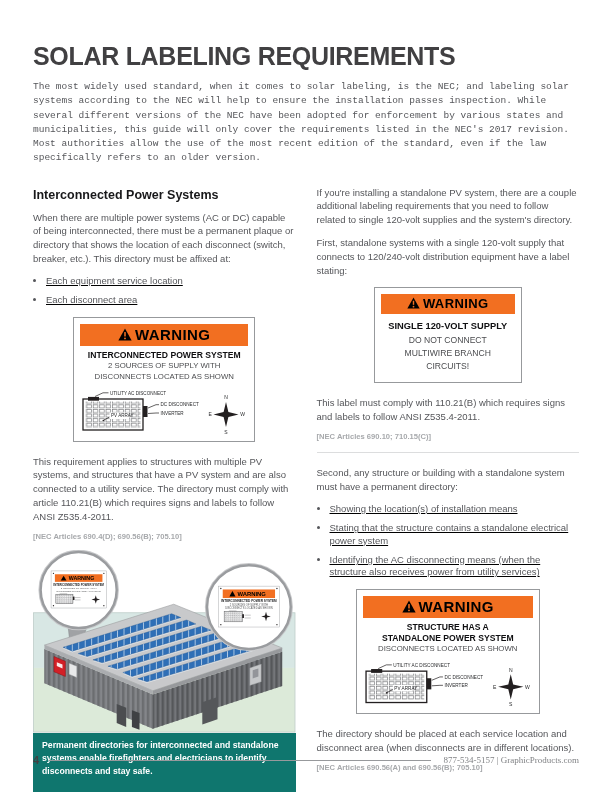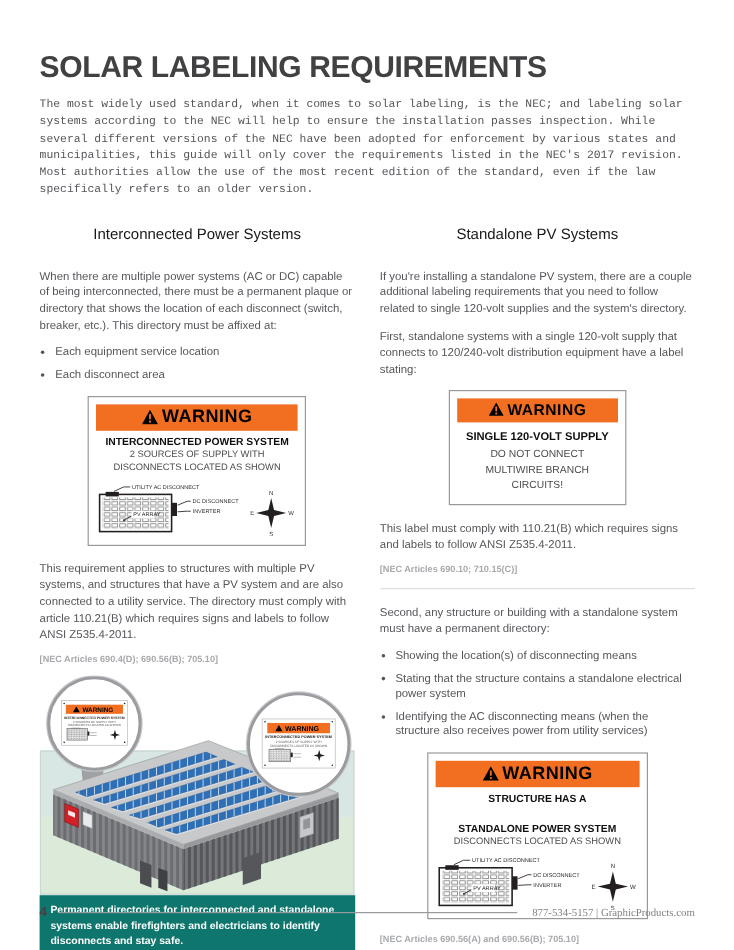--- a/index.html
+++ b/index.html
@@ -3,23 +3,23 @@
 <meta charset="utf-8">
 <style>
   html,body{margin:0;padding:0;background:#e8e8e8;}
   .page{position:relative;width:612px;height:792px;margin:0 auto;background:#ffffff;
         font-family:"Liberation Sans",sans-serif;overflow:hidden;}
   .content{padding:34px 33px 0 33px;}
   h1{font-size:25px;letter-spacing:-0.3px;color:#414042;margin:8px 0 9px;font-weight:bold;}
   .intro{font-size:9.5px;line-height:1.5;color:#55565a;margin:0 0 20px;font-family:Liberation Mono, monospace;}
   .columns{display:flex;gap:21px;}
   .col{flex:1;min-width:0;}
-  h2{font-size:12.5px;color:#18181a;margin:2px 0 22px;font-weight:normal;text-align:center;}
+  h2{font-size:12.5px;color:#18181a;margin:2px 0 9px;font-weight:bold;}
   .col p{font-size:9.5px;line-height:1.46;color:#55565a;margin:0 0 9px;}
-  ul{margin:3px 0 10px;padding-left:13px;list-style:disc;}
+  ul{margin:3px 0 10px;padding-left:13px;list-style:disc;text-decoration:underline;}
   li{font-size:9.5px;line-height:1.3;color:#55565a;margin-bottom:7px;}
   p.cite{font-size:7.6px;color:#a7a9ac;margin:-2px 0 8px;font-weight:bold;}
   .divider{border:none;border-top:1px solid #dcddde;margin:10px 0 13px;}
   .wlabel{background:#fff;border:1px solid #97999c;margin:3px auto 13px;
           padding:6px 6px 5px;box-sizing:border-box;}
   .w1{width:182px;}
   .w2{width:148px;margin-top:7px;}
   .w3{width:184px;margin-top:6px;}
   .whead{display:flex;align-items:center;justify-content:center;gap:3px;
          background:#f26f21;color:#000;font-weight:bold;padding:2px 0 3px;}
@@ -204,21 +204,20 @@
               <rect x="220" y="67.5" width="1.8" height="4" fill="#231f20"></rect>
               <path d="M222.5 68.5 h6.5 M222.5 71.5 h6.5 M206 64 h8" stroke="#58595b" stroke-width="0.35" fill="none"></path>
               <polygon points="245,65 246.1,68.9 250,70 246.1,71.1 245,75 243.9,71.1 240,70 243.9,68.9" fill="#231f20"></polygon>
             </g>
           </svg>
           <figcaption class="illo-cap">Permanent directories for interconnected and standalone systems enable firefighters and electricians to identify disconnects and stay safe.</figcaption>
         </figure>
       </div>
 
       <div class="col">
-        <h2>Standalone PV Systems</h2>
         <p>If you're installing a standalone PV system, there are a couple additional labeling requirements that you need to follow related to single 120-volt supplies and the system's directory.</p>
         <p>First, standalone systems with a single 120-volt supply that connects to 120/240-volt distribution equipment have a label stating:</p>
 
         <div class="wlabel w2">
           <div class="whead">
             <svg width="13" height="12" viewBox="0 0 20 18">
               <path d="M10 0.5 L19.5 17.5 H0.5 Z" fill="#000"></path>
               <rect x="8.9" y="5.5" width="2.2" height="6.3" fill="#f26f21"></rect>
               <circle cx="10" cy="14.6" r="1.35" fill="#f26f21"></circle>
             </svg>
@@ -230,36 +229,36 @@
           <div class="wsub pad-bottom">CIRCUITS!</div>
         </div>
 
         <p>This label must comply with 110.21(B) which requires signs and labels to follow ANSI Z535.4-2011.</p>
         <p class="cite">[NEC Articles 690.10; 710.15(C)]</p>
 
         <hr class="divider">
 
         <p>Second, any structure or building with a standalone system must have a permanent directory:</p>
         <ul>
-          <li>Showing the location(s) of disconnecting means</li>
+          <li>Showing the location(s) of installation means</li>
           <li>Stating that the structure contains a standalone electrical power system</li>
           <li>Identifying the AC disconnecting means (when the structure also receives power from utility services)</li>
         </ul>
 
         <div class="wlabel w3">
           <div class="whead">
             <svg width="14" height="13" viewBox="0 0 20 18">
               <path d="M10 0.5 L19.5 17.5 H0.5 Z" fill="#000"></path>
               <rect x="8.9" y="5.5" width="2.2" height="6.3" fill="#f26f21"></rect>
               <circle cx="10" cy="14.6" r="1.35" fill="#f26f21"></circle>
             </svg>
             <span>WARNING</span>
           </div>
           <div class="wtitle">STRUCTURE HAS A</div>
-          <div class="wtitle" style="margin-top:14px">STANDALONE POWER SYSTEM</div>
+          <div class="wtitle" style="margin-top:0">STANDALONE POWER SYSTEM</div>
           <div class="wsub">DISCONNECTS LOCATED AS SHOWN</div>
           <svg class="wdiag" viewBox="0 0 168 50">
             <defs>
               <pattern id="pv2" width="6.4" height="4.6" patternUnits="userSpaceOnUse">
                 <rect x="0.6" y="0.6" width="4.5" height="3" fill="none" stroke="#6d6e71" stroke-width="0.6"></rect>
               </pattern>
             </defs>
             <rect x="3" y="13" width="60" height="31" fill="#fff" stroke="#231f20" stroke-width="1.3"></rect>
             <rect x="5.5" y="15.5" width="55" height="26" fill="url(#pv2)"></rect>
             <rect x="8" y="10.9" width="11" height="3.8" fill="#231f20"></rect>
@@ -275,20 +274,21 @@
             <rect x="29.5" y="26.6" width="19.5" height="6.4" fill="#fff"></rect>
             <text class="dt" x="31" y="31.4">PV ARRAY</text>
             <polygon points="146,16 148.4,26.1 158.5,28.5 148.4,30.9 146,41 143.6,30.9 133.5,28.5 143.6,26.1" fill="#231f20"></polygon>
             <text class="dc" x="146" y="13.4" text-anchor="middle">N</text>
             <text class="dc" x="146" y="47.6" text-anchor="middle">S</text>
             <text class="dc" x="131.8" y="30.4" text-anchor="end">E</text>
             <text class="dc" x="160.2" y="30.4">W</text>
           </svg>
         </div>
 
+        <p>The directory should be placed at each service location and disconnect area (when disconnects are in different locations).</p>
         <p class="cite">[NEC Articles 690.56(A) and 690.56(B); 705.10]</p>
       </div>
     </div>
   </div>
 
   <div class="footer">
     <span class="pagenum">4</span>
     <span class="rule"></span>
     <span class="contact">877-534-5157 | GraphicProducts.com</span>
   </div>

